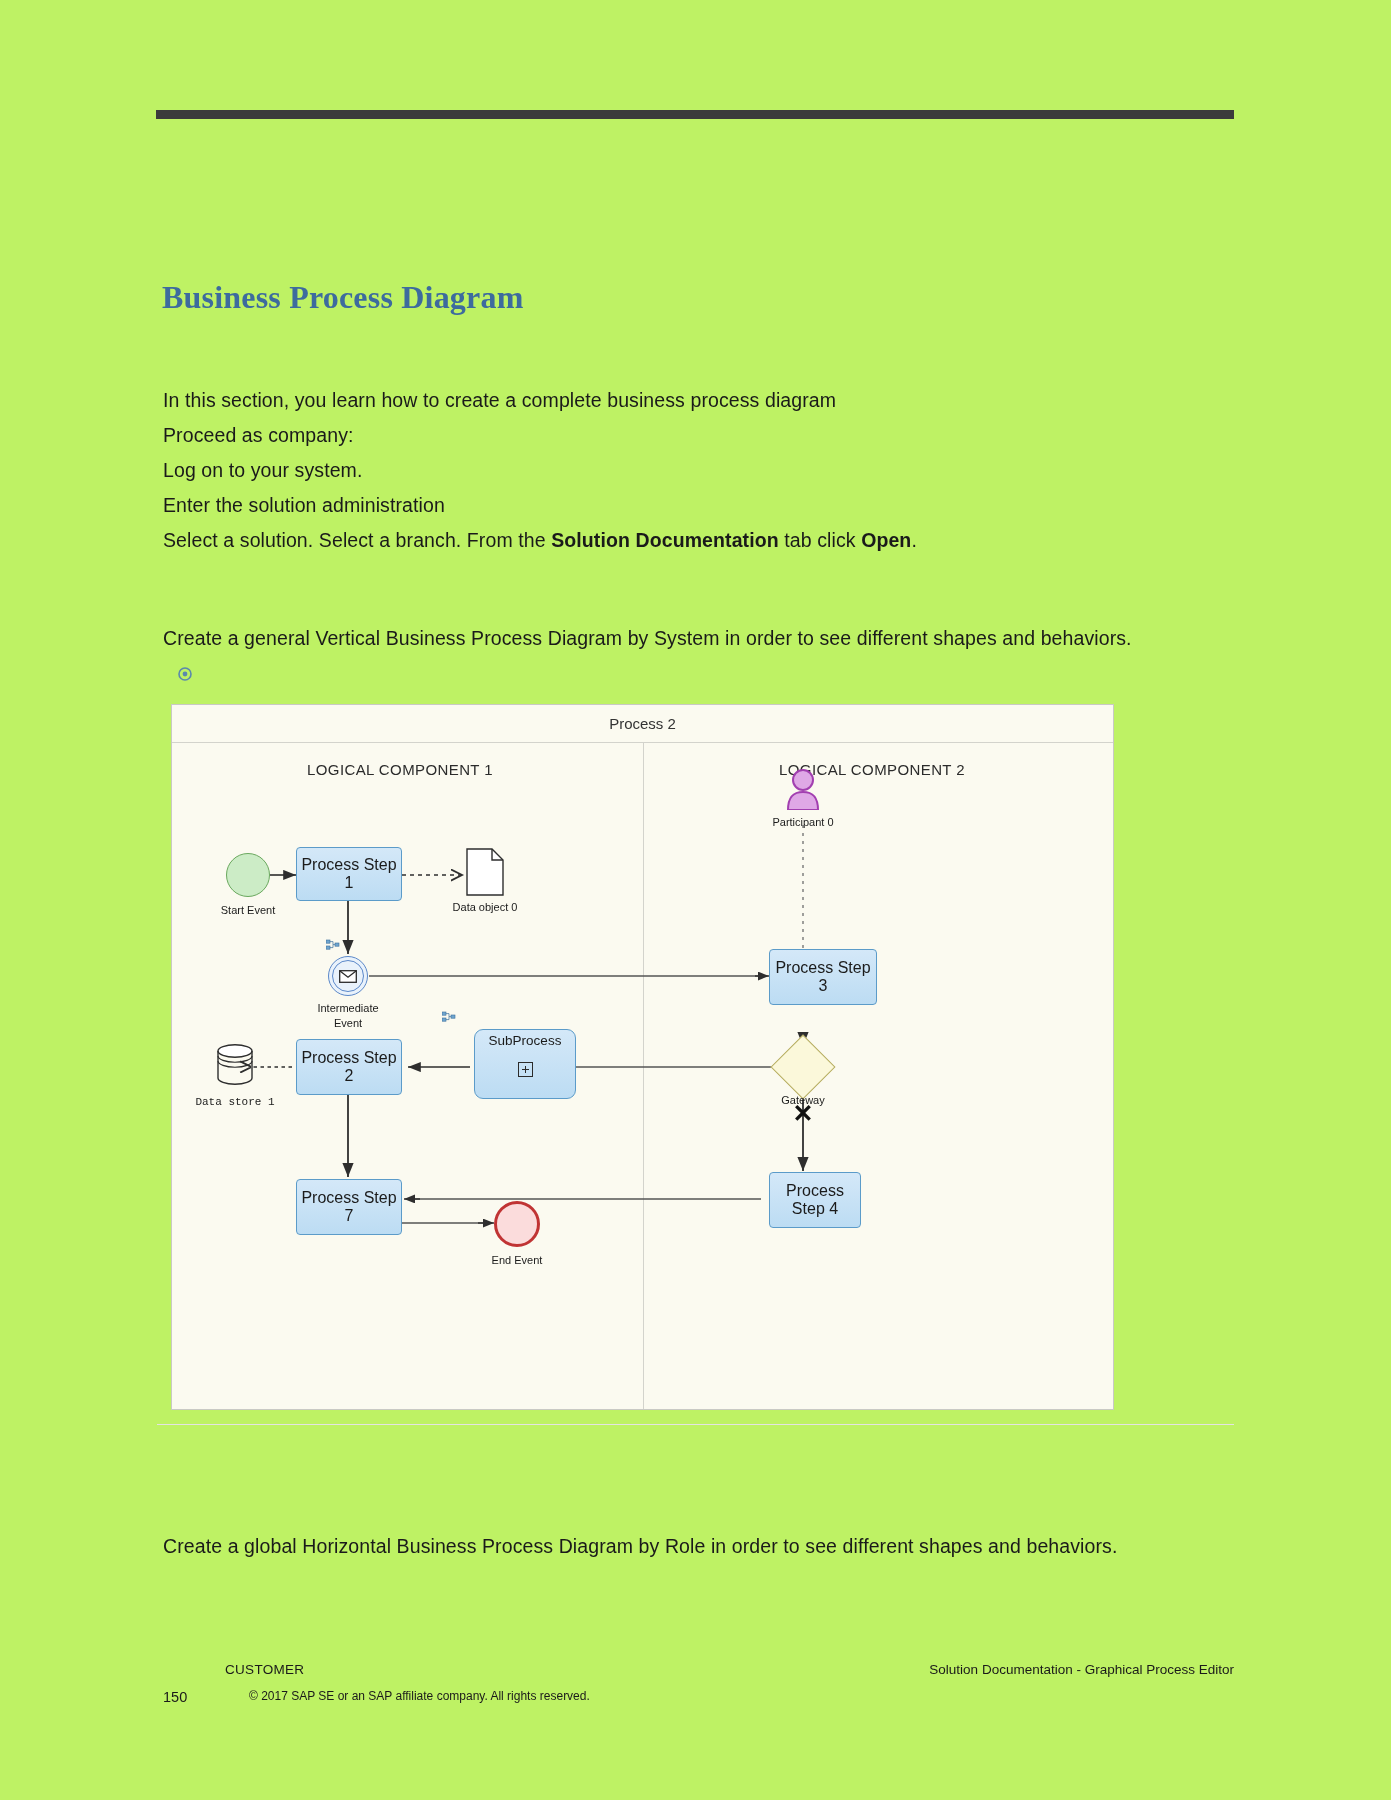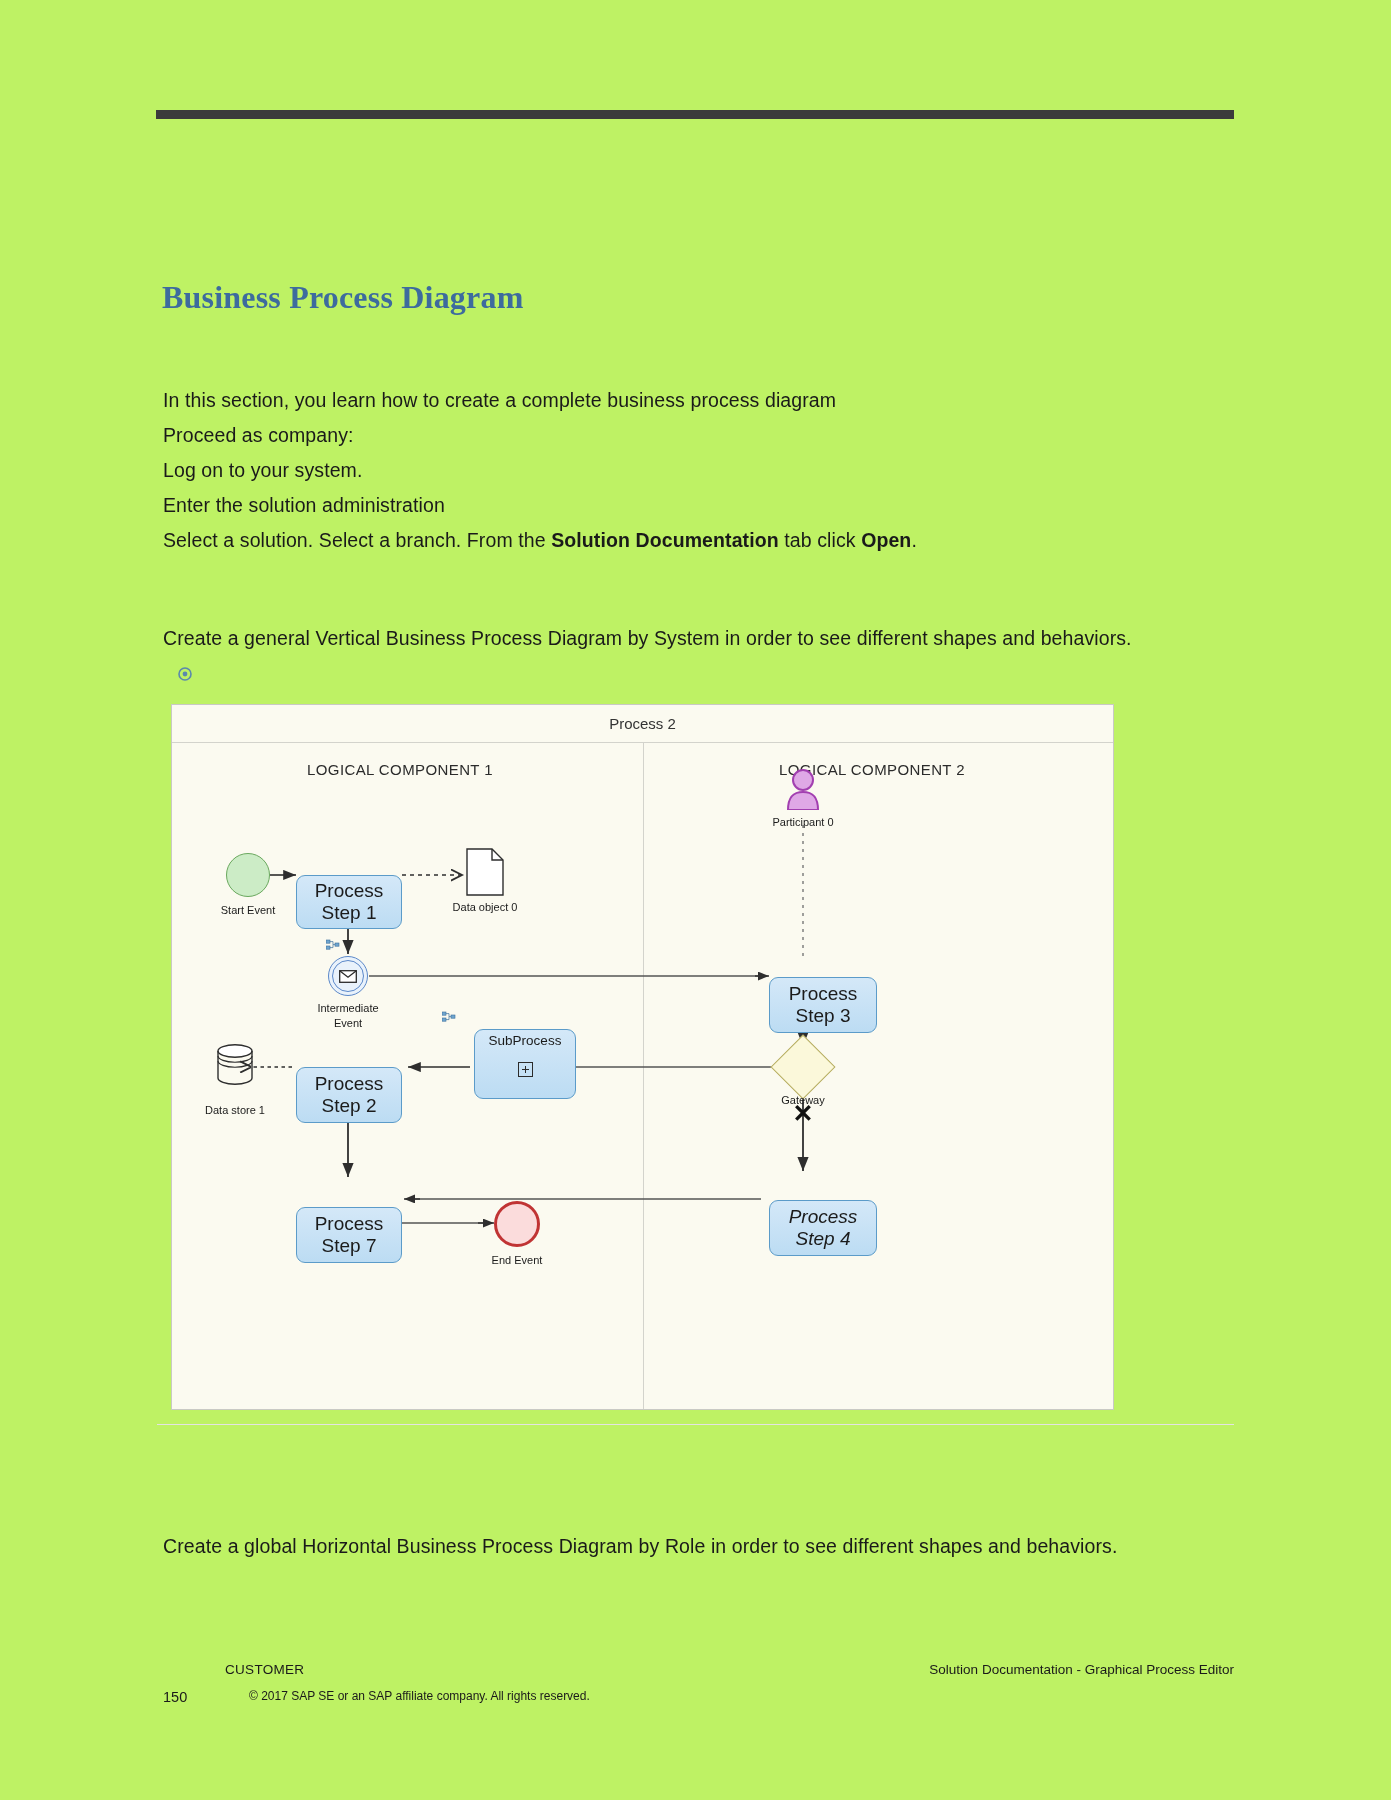--- a/index.html
+++ b/index.html
@@ -120,29 +120,28 @@
   }
   .lane-title.left  { left: 8px; }
   .lane-title.right { left: 480px; }
 
   
   .node { position: absolute; }
 
   .task {
     background: linear-gradient(180deg,#d4e8f8 0%, #bcdcf3 100%);
     border: 1px solid #5b9bc9;
-    border-radius: 9px;
+    border-radius: 4px;
     display: flex;
     align-items: center;
     justify-content: center;
-    font-size: 19px;
+    font-size: 16px;
     color: #1b1b1b;
     box-sizing: border-box;
     text-align: center;
-    margin-top: 28px;
   }
   .subtask {
     background: linear-gradient(180deg,#d4e8f8 0%, #bcdcf3 100%);
     border: 1px solid #5b9bc9;
     border-radius: 9px;
     box-sizing: border-box;
     display: flex;
     flex-direction: column;
     align-items: center;
     justify-content: flex-start;
@@ -381,21 +380,21 @@
       <div class="node" style="left:44px; top:338px;">
         <svg width="38" height="44" viewBox="0 0 38 44">
           <ellipse cx="19" cy="8" rx="17" ry="6.2" fill="#ffffff" stroke="#2e2e2e" stroke-width="1.4"></ellipse>
           <path d="M2,8 L2,35" fill="none" stroke="#2e2e2e" stroke-width="1.4"></path>
           <path d="M36,8 L36,35" fill="none" stroke="#2e2e2e" stroke-width="1.4"></path>
           <path d="M2,35 A17,6.2 0 0 0 36,35" fill="none" stroke="#2e2e2e" stroke-width="1.4"></path>
           <path d="M2,13 A17,6.2 0 0 0 36,13" fill="none" stroke="#2e2e2e" stroke-width="1.1"></path>
           <path d="M2,18 A17,6.2 0 0 0 36,18" fill="none" stroke="#2e2e2e" stroke-width="1.1"></path>
         </svg>
       </div>
-      <div class="node-label" style="left:3px; top:398px; width:120px;">Data store 1</div>
+      <div class="node-label" style="left:3px; top:390px; width:120px;font-family:Liberation Mono, monospace;">Data store 1</div>
 
       <div class="node task" style="left:124px; top:334px; width:106px; height:56px;">
         <span>Process Step 2</span>
       </div>
 
       <div class="marker" style="left:270px; top:306px;">
         <svg width="14" height="12" viewBox="0 0 14 12">
           <rect x="0" y="1" width="4" height="3.2" fill="#6fa5cf" stroke="#3a6e9c" stroke-width=".6"></rect>
           <rect x="0" y="7" width="4" height="3.2" fill="#6fa5cf" stroke="#3a6e9c" stroke-width=".6"></rect>
           <rect x="9" y="4" width="4" height="3.2" fill="#6fa5cf" stroke="#3a6e9c" stroke-width=".6"></rect>
@@ -426,21 +425,21 @@
       <div class="node task" style="left:597px; top:244px; width:108px; height:56px;">
         <span>Process Step 3</span>
       </div>
 
       <div class="node" style="left:608px; top:339px; width:46px; height:46px;">
         <div class="gateway"></div>
         <div class="gateway-x">✕</div>
       </div>
       <div class="node-label" style="left:571px; top:388px; width:120px;">Gateway</div>
 
-      <div class="node task" style="left:597px; top:467px; width:108px; height:56px;font-style:italic;">
+      <div class="node task" style="left:597px; top:467px; width:92px; height:56px;">
         <span>Process Step 4</span>
       </div>
 
     </div>
   </div>
 
   <div class="body-text para-horizontal">Create a global Horizontal Business Process Diagram by Role in order to see different shapes and behaviors.</div>
 
   <div class="footer-rule"></div>
   <div class="footer-page-num">150</div>

